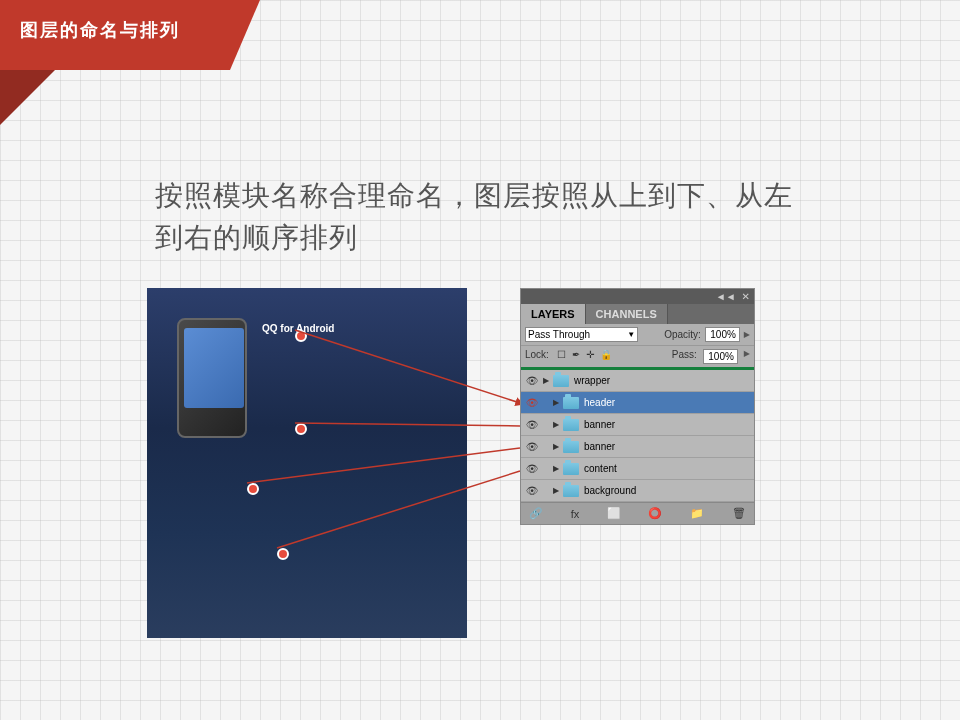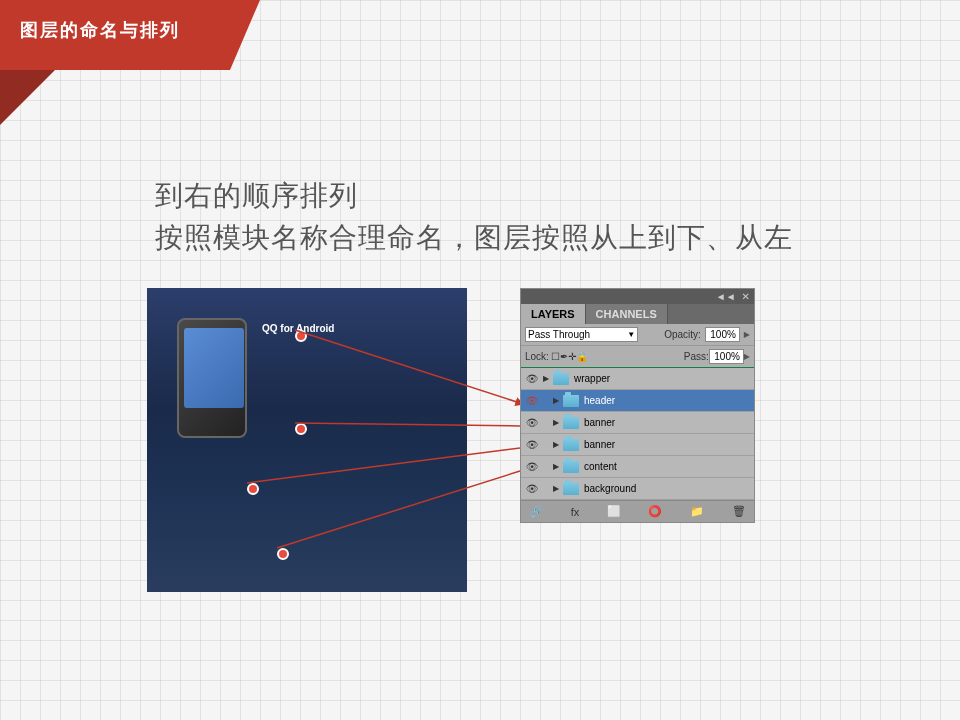--- a/index.html
+++ b/index.html
@@ -58,21 +58,21 @@
       line-height: 1.5;
       letter-spacing: 1px;
     }
 
     
     .screenshot-container {
       position: absolute;
       top: 288px;
       left: 147px;
       width: 320px;
-      height: 304px;
+      height: 350px;
     }
     .screenshot-img {
       width: 100%;
       height: 100%;
       background: linear-gradient(180deg, #2c3e6b 0%, #1a2a4a 40%, #1e3355 70%, #2a3d5e 100%);
       position: relative;
       overflow: hidden;
     }
     
     .phone-mockup {
@@ -205,25 +205,25 @@
       text-align: right;
     }
     .opacity-arrow {
       font-size: 8px;
       color: #555;
     }
 
     
     .lock-row {
       display: flex;
-      align-items: center;
+      align-items: flex-start;
       padding: 3px 4px;
-      gap: 0;
+      gap: 6px;
       background: #b0b0b0;
-      border-bottom: 1px solid #15803d;
+      border-bottom: 3px solid #15803d;
     }
     .lock-label {
       font-size: 10px;
       color: #333;
       margin-right: 2px;
     }
     .lock-icon {
       font-size: 10px;
       color: #333;
     }
@@ -324,22 +324,22 @@
     }
   </style>
 </head>
 <body>
 
 <div class="title-banner"></div>
 <div class="title-triangle"></div>
 <div class="title-text">图层的命名与排列</div>
 
 <div class="description">
+  <div>按照模块名称合理命名，图层按照从上到下、从左</div>
   <div>到右的顺序排列</div>
-  <div>按照模块名称合理命名，图层按照从上到下、从左</div>
 </div>
 
 <div class="screenshot-container">
   <div class="screenshot-img">
 
     <div class="phone-mockup">
       <div class="phone-screen"></div>
     </div>
 
     <div class="qq-text">QQ for Android</div>

